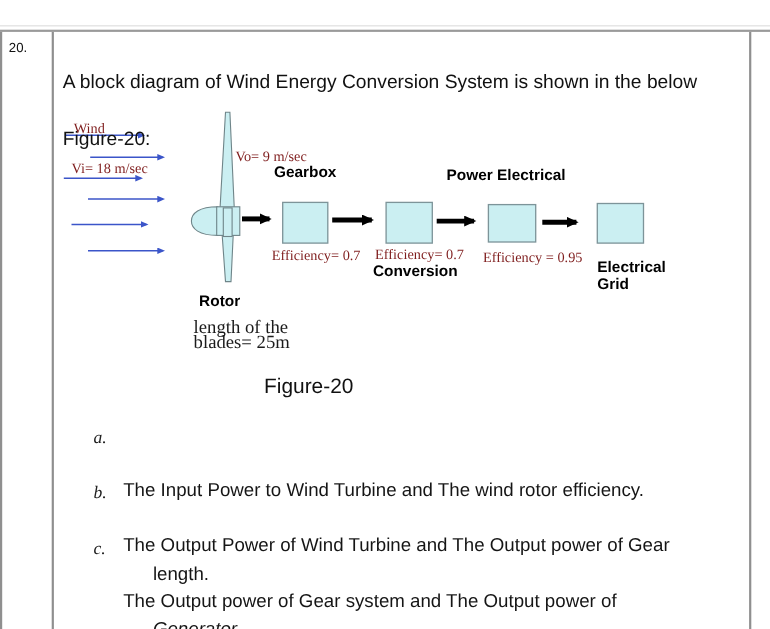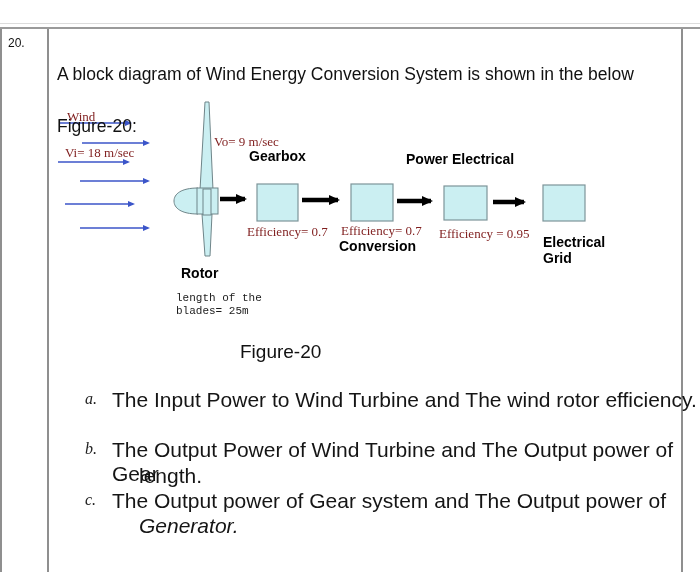--- a/index.html
+++ b/index.html
@@ -12,26 +12,26 @@
   .rule-h{position:absolute;left:0;width:700px;background:#9a9a9a;}
   .rule-h-light{position:absolute;left:0;width:700px;background:#dcdcdc;}
   .rule-v{position:absolute;top:29px;bottom:0;width:2px;background:#8f8f8f;}
   
   .qnum{left:8px;top:36px;font-size:12px;}
   .intro{left:57px;top:35px;width:620px;font-size:17.5px;line-height:26px;white-space:pre-line;}
   
   #diagram-svg{position:absolute;left:0;top:0;z-index:1;}
   .dlabel{position:absolute;z-index:2;}
   .serif-sm{font-family:"Liberation Serif",serif;font-size:13px;color:#7f1d1d;white-space:pre-line;}
-  .serif-xs{font-family:Liberation Mono, monospace;font-size:11px;line-height:12.5px;color:#1b1b1b;white-space:pre-line;}
+  .serif-xs{font-family:Liberation Serif, serif;font-size:17px;line-height:12.5px;color:#1b1b1b;white-space:pre-line;}
   .bold-lbl{font-weight:bold;font-size:14px;color:#000000;white-space:pre-line;line-height:16px;}
   .caption{left:240px;top:341px;font-size:19px;}
   
   .item-letter{font-family:"Liberation Serif",serif;font-style:italic;font-size:16px;color:#222;}
-  .item-text{font-size:21px;color:#151515;}
+  .item-text{font-size:17px;color:#151515;margin-top:48px;}
 </style>
 </head>
 <body>
 
 <div class="rule-h-light" style="top:23px;height:1px;"></div>
 <div class="rule-h" style="top:27px;height:2px;"></div>
 <div class="rule-v" style="left:0;"></div>
 <div class="rule-v" style="left:47px;"></div>
 <div class="rule-v" style="left:681px;"></div>
 

